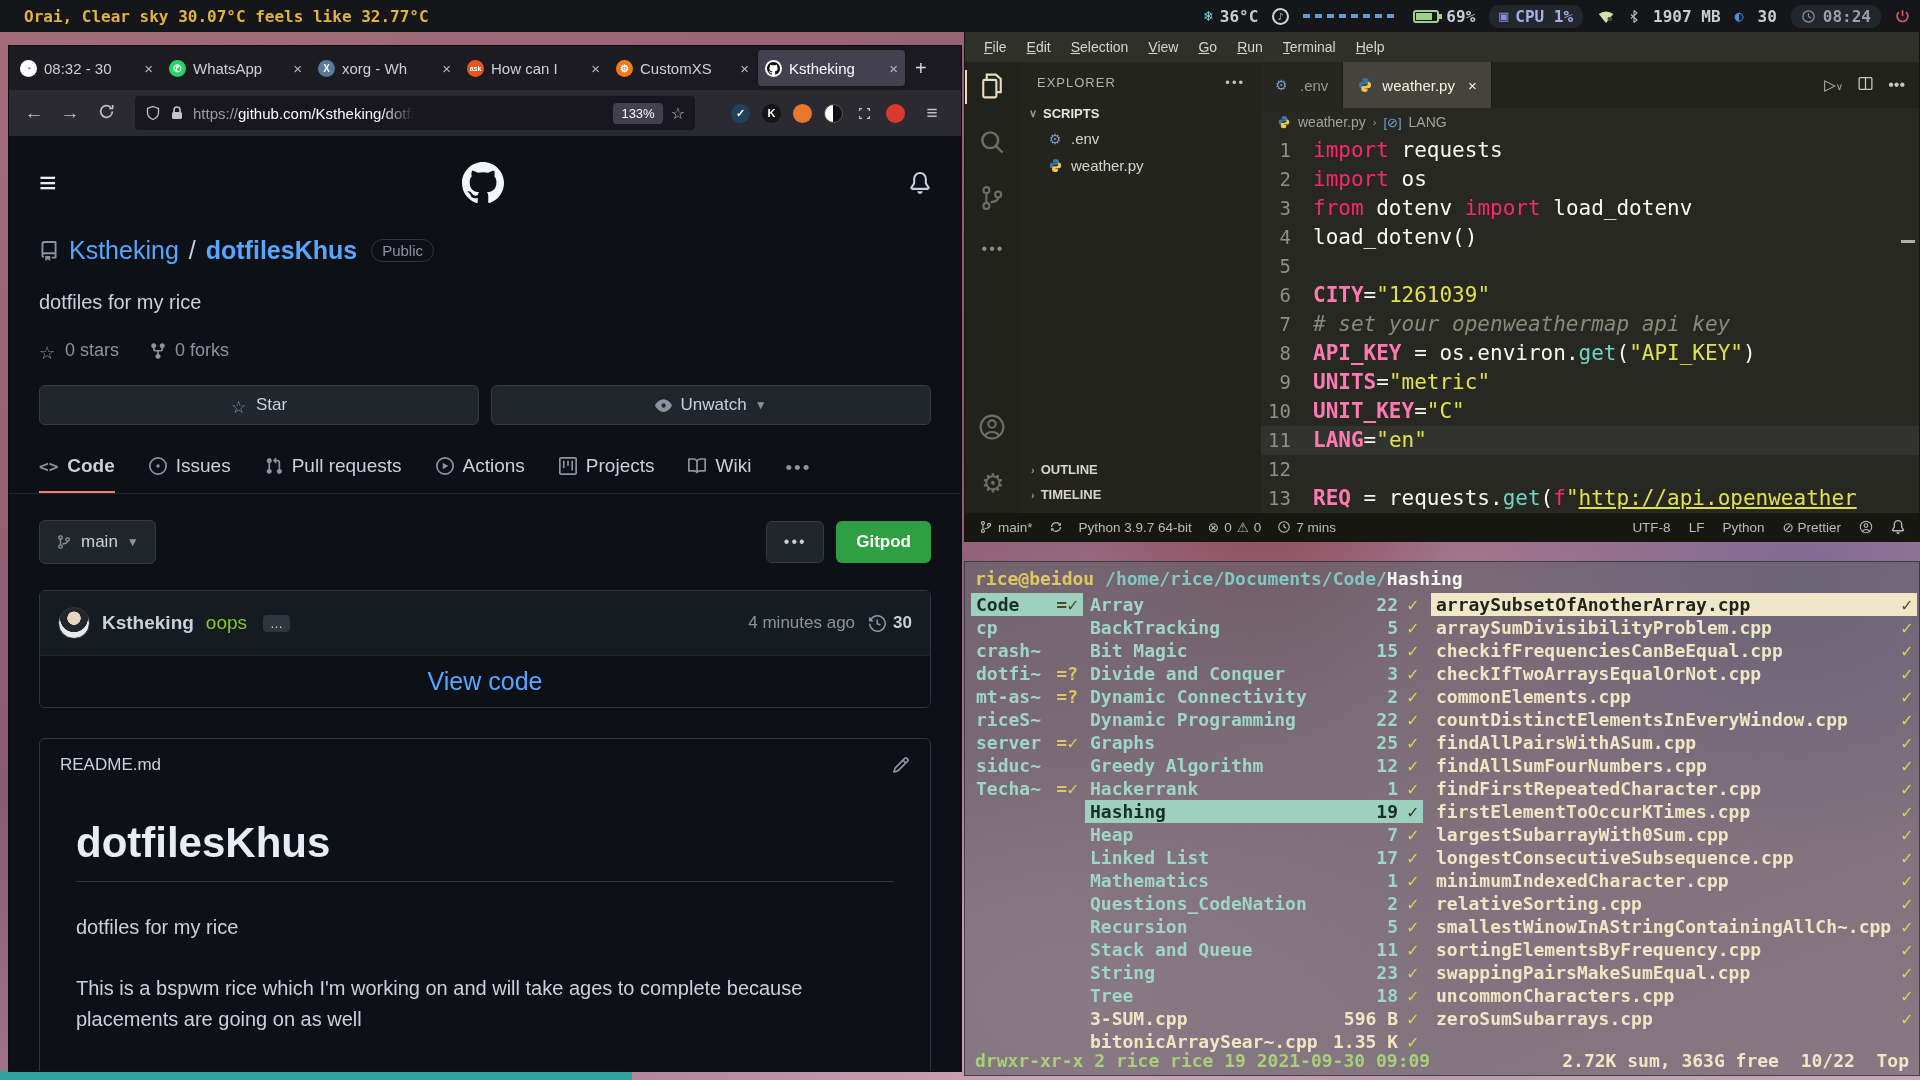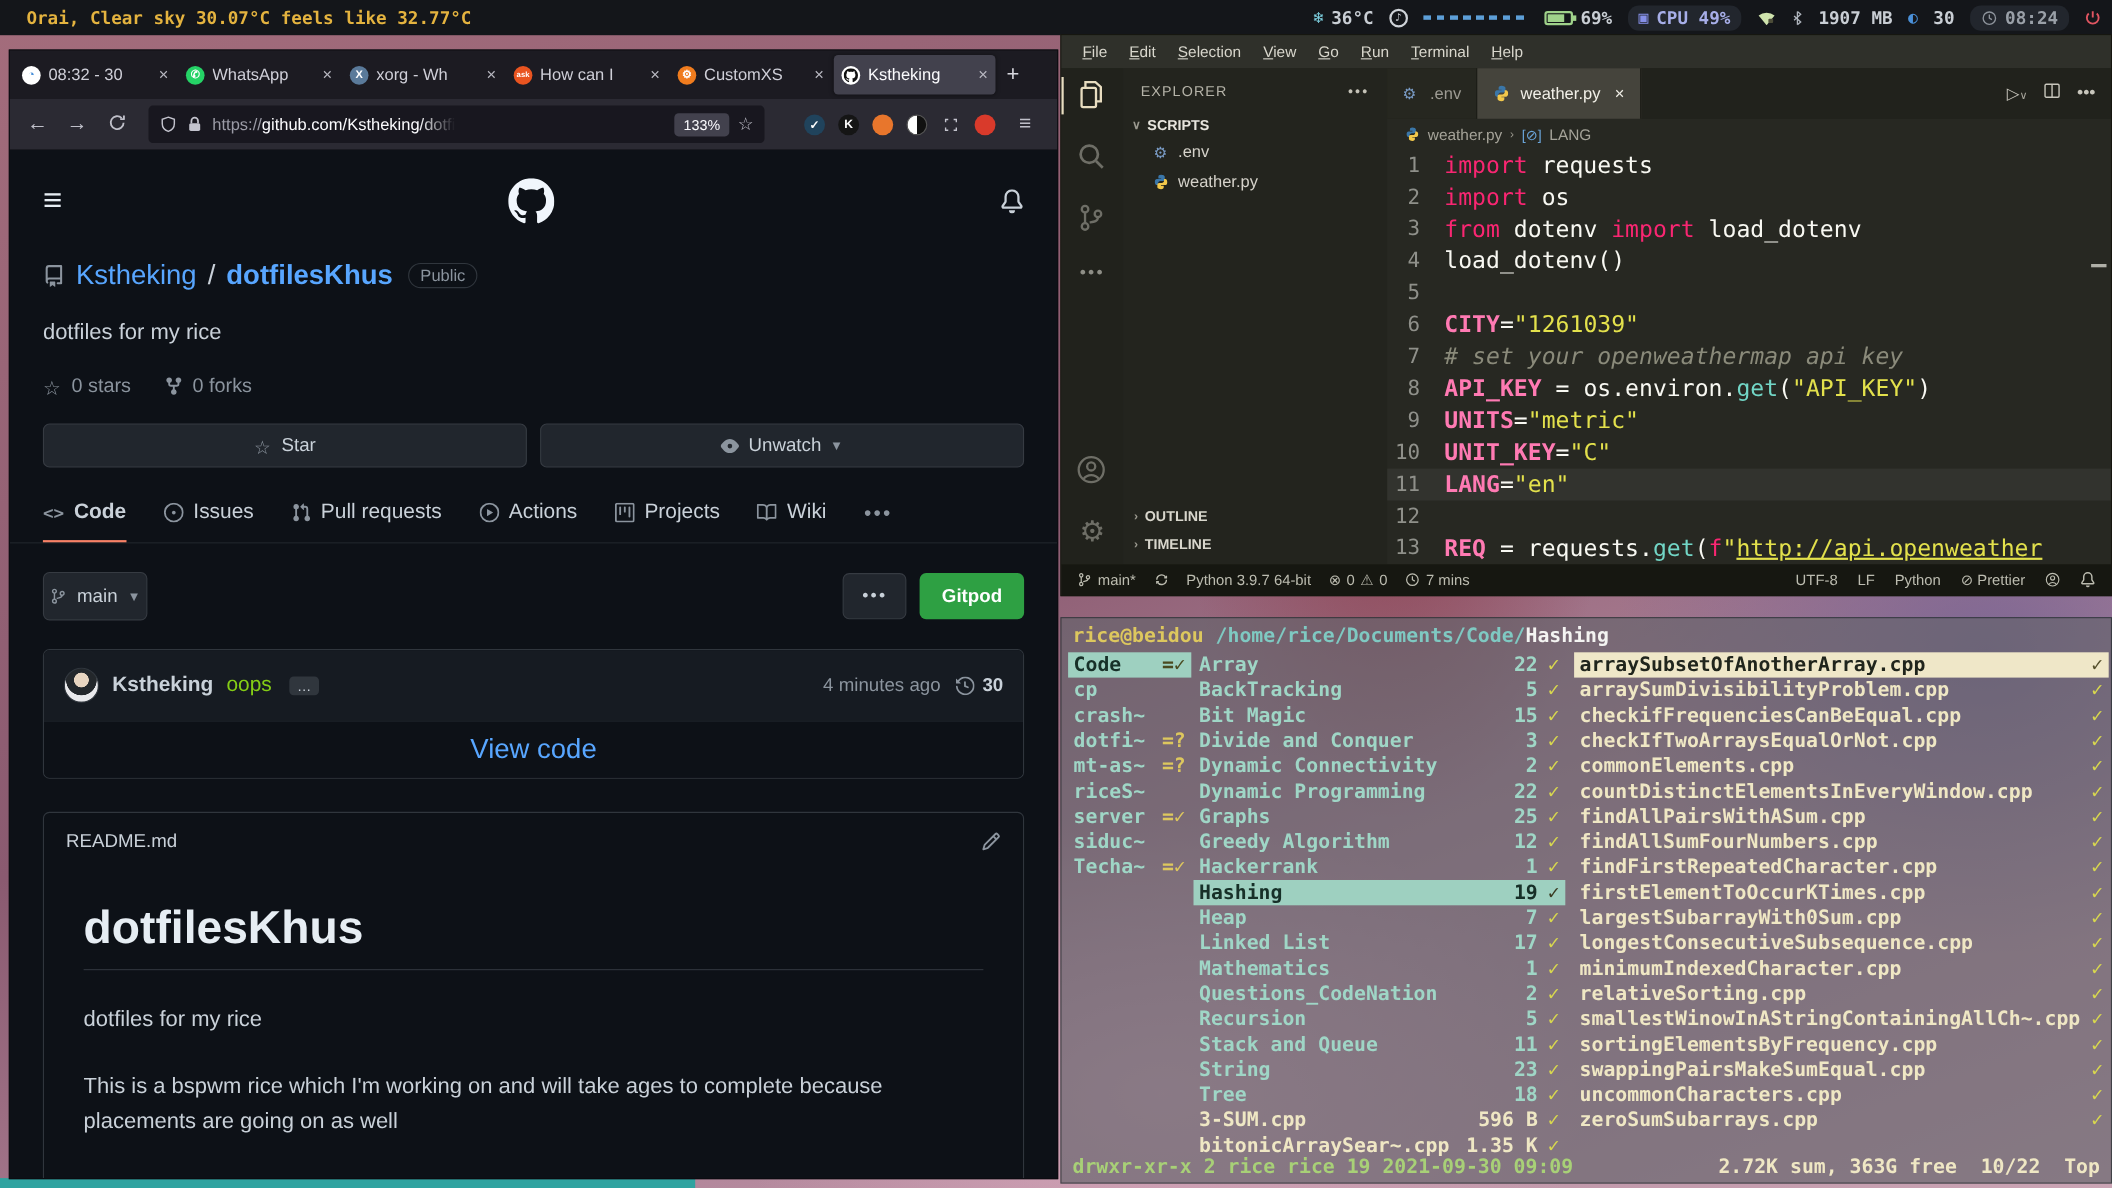--- a/index.html
+++ b/index.html
@@ -96,21 +96,21 @@
   .gh-btn .ic { width:17px; height:17px; color:#8b949e; }
   .caret { font-size:12px; color:#8b949e; }
   .gh-nav { display:flex; align-items:flex-end; gap:34px; padding:30px 30px 0; border-bottom:1px solid #21262d; font-size:19px; }
   .gh-navitem { display:flex; gap:9px; align-items:center; padding-bottom:14px; color:#c9d1d9; border-bottom:2px solid transparent; }
   .gh-navitem.active { font-weight:bold; border-bottom:2px solid #f78166; }
   .gh-navitem .ic { width:18px; height:18px; color:#8b949e; }
   .gh-navic-code { font-family:"DejaVu Sans Mono",monospace; color:#8b949e; font-size:16px; font-weight:bold; }
   .gh-kebab { color:#8b949e; padding-bottom:14px; letter-spacing:2px; }
   .gh-branchrow { display:flex; align-items:center; padding:26px 30px 0; }
   .gh-branchbtn { height:44px; background:#21262d; border:1px solid #363b42; border-radius:6px;
-    display:flex; align-items:center; gap:9px; padding:0 5px; font-size:17px; }
+    display:flex; align-items:center; gap:9px; padding:0 16px; font-size:17px; }
   .gh-branchbtn .ic { width:16px; height:16px; color:#8b949e; }
   .gh-kebabbtn { height:42px; width:58px; background:#21262d; border:1px solid #363b42; border-radius:6px;
     margin-left:auto; display:flex; align-items:center; justify-content:center; color:#c9d1d9; letter-spacing:2px; }
   .gh-gitpod { height:42px; background:#2ea043; border-radius:6px; color:#fff; font-weight:bold; font-size:17px;
     display:flex; align-items:center; padding:0 20px; margin-left:12px; }
   .gh-commitcard { margin:26px 30px 0; border:1px solid #30363d; border-radius:6px; overflow:hidden; }
   .gh-commit { background:#161b22; height:64px; display:flex; align-items:center; padding:0 18px; gap:12px; font-size:19px; }
   .gh-avatar { width:32px; height:32px; border-radius:50%; flex:none;
     background: radial-gradient(circle at 50% 34%, #e8d5c0 26%, #23272b 28%, #23272b 55%, #e9e9ec 57%); border:1px solid #30363d; }
   .gh-author { font-weight:bold; color:#c9d1d9; }
@@ -229,21 +229,21 @@
         <span>36°C</span>
       </div>
       <span class="pb-music">♪</span>
       <span class="pb-dashes"></span>
       <div class="pb-mod">
         <span class="pb-batt"></span>
         <span>69%</span>
       </div>
       <div class="pb-mod pb-pill">
         <span class="pb-cpu-ic">▣</span>
-        <span class="pb-cpu-t">CPU 49%</span>
+        <span class="pb-cpu-t">CPU 1%</span>
       </div>
       <span class="pb-wifi">
           <svg viewBox="0 0 16 12" fill="currentColor">
             <path d="M1.3 3.8a10.8 10.8 0 0 1 13.4 0L8 12Z"></path>
             <rect x="9.5" y="6.5" width="4" height="3.6" rx="0.8" fill="#4c4c38"></rect>
           </svg>
         </span>
       <span class="pb-bt">
           <svg viewBox="0 0 10 14" fill="none" stroke="currentColor" stroke-width="1.2">
             <path d="M5 1v12M5 1l3 2.5L2 9M5 13l3-2.5L2 5"></path>

